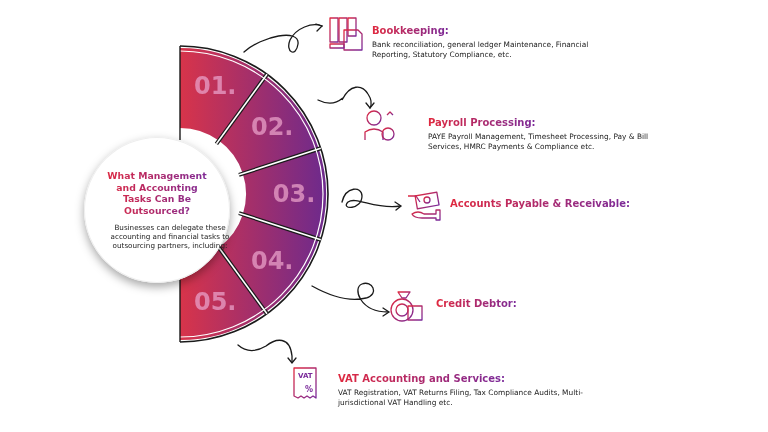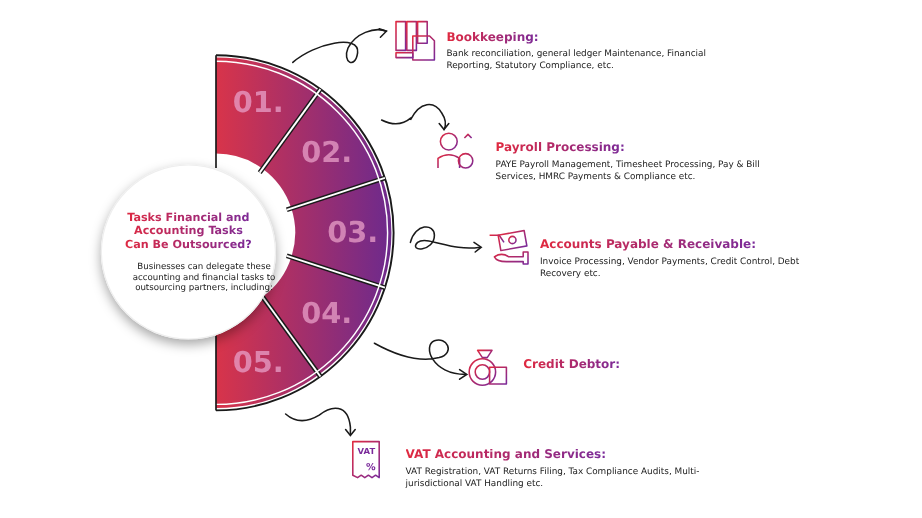--- a/index.html
+++ b/index.html
@@ -119,40 +119,39 @@
         <path d="M2,2 h22 v30 l-3,-2 l-3,2 l-3,-2 l-3,2 l-3,-2 l-3,2 l-4,-2 z"></path>
         <line x1="6" y1="14" x2="20" y2="14"></line>
           <line x1="6" y1="20" x2="12" y2="20"></line>
       </g>
     </g>
     <text x="298" y="378" font-size="7" font-weight="bold" fill="#7a2a9a">VAT</text>
     <text x="305" y="392" font-size="8" font-weight="bold" fill="#7a2a9a">%</text>
   </svg>
 
   <div class="center-card">
-    <div class="center-title">Tasks Financial and Accounting Tasks Can Be Outsourced?</div>
+    <div class="center-title">What Management and Accounting Tasks Can Be Outsourced?</div>
     <div class="center-desc">Businesses can delegate these accounting and financial tasks to outsourcing partners, including:</div>
   </div>
 
   <div class="item" style="left:372px;top:19px;">
     <div>
       <div class="title">Bookkeeping:</div>
       <div class="desc" style="width:240px">Bank reconciliation, general ledger Maintenance, Financial Reporting, Statutory Compliance, etc.</div>
     </div>
   </div>
-  <div class="item" style="left:413px;top:111px;">
+  <div class="item" style="left:428px;top:111px;">
     <div>
       <div class="title">Payroll Processing:</div>
       <div class="desc" style="width:240px">PAYE Payroll Management, Timesheet Processing, Pay &amp; Bill Services, HMRC Payments &amp; Compliance etc.</div>
     </div>
   </div>
   <div class="item" style="left:450px;top:192px;">
     <div>
       <div class="title">Accounts Payable &amp; Receivable:</div>
-      <div class="desc" style="width:220px">Invoice Processing, Vendor Payments, Credit Control, Debt Recovery etc.</div>
     </div>
   </div>
   <div class="item" style="left:436px;top:292px;">
     <div>
       <div class="title">Credit Debtor:</div>
     </div>
   </div>
   <div class="item" style="left:338px;top:367px;">
     <div>
       <div class="title">VAT Accounting and Services:</div>

